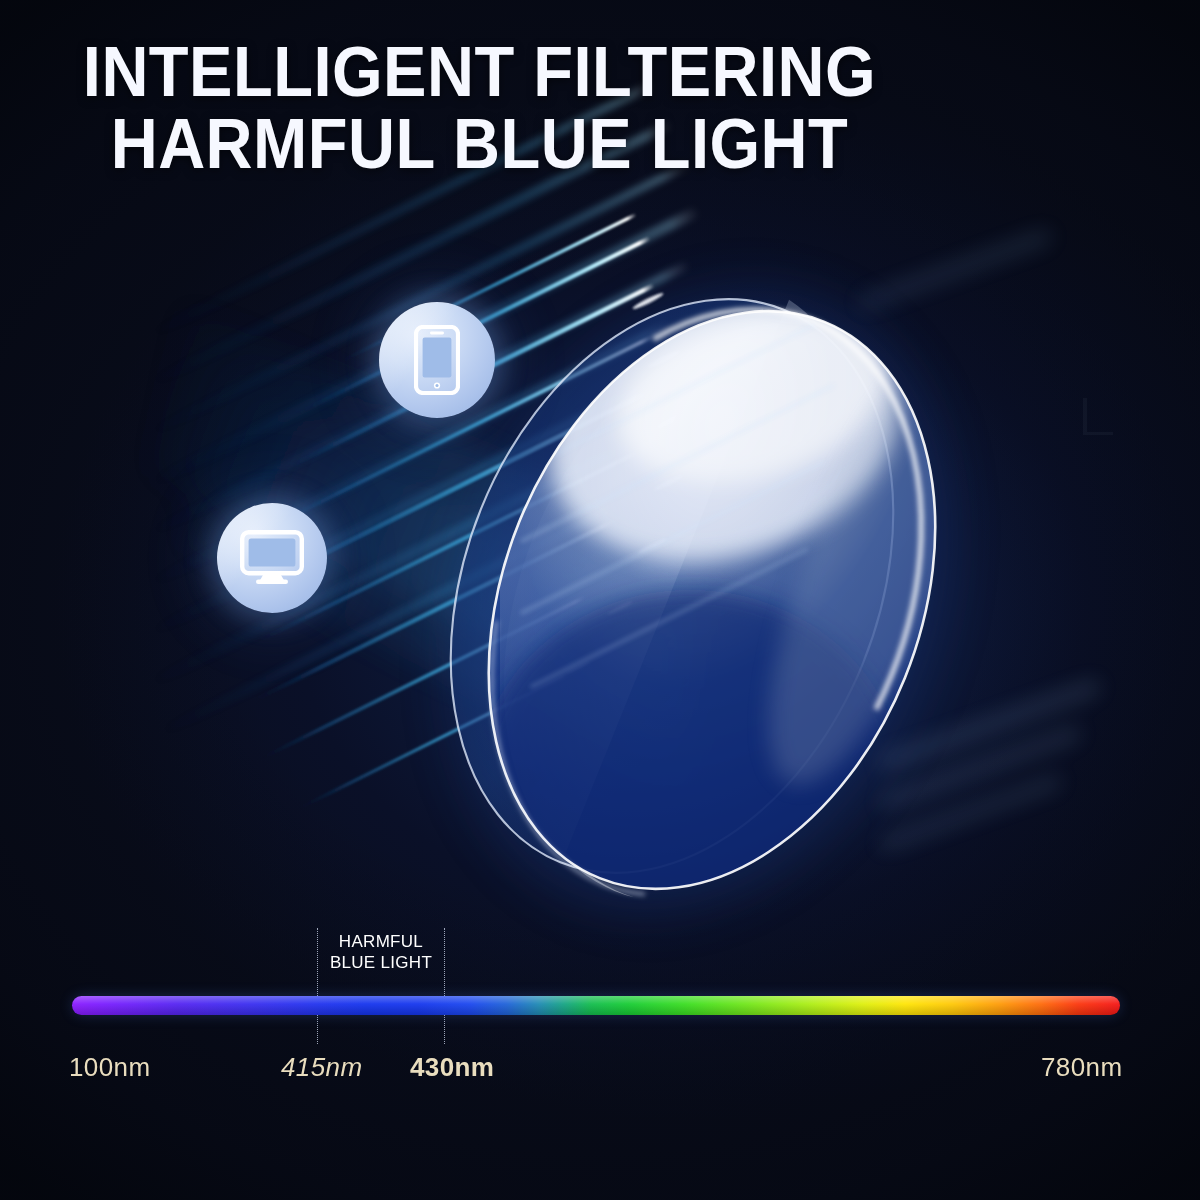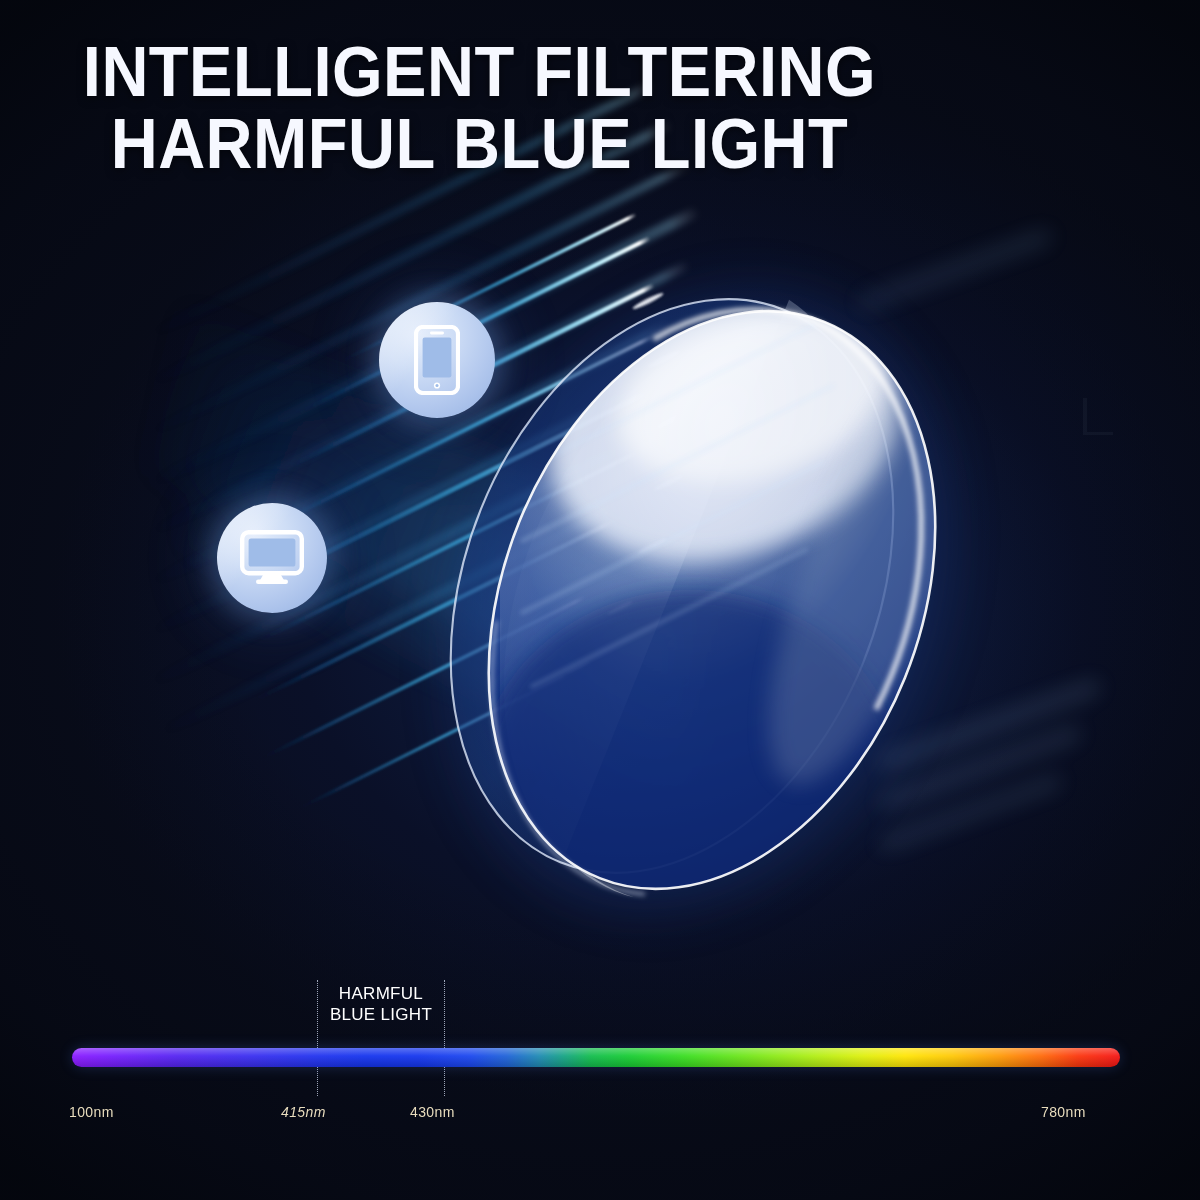--- a/index.html
+++ b/index.html
@@ -60,21 +60,21 @@
   .badge::after{
     content:"";position:absolute;inset:0;border-radius:50%;
     background:linear-gradient(128deg, rgba(255,255,255,.55) 0%, rgba(255,255,255,0) 42%);
     pointer-events:none;
   }
   .badge-phone{left:379px;top:302px;width:116px;height:116px;}
   .badge-monitor{left:217px;top:503px;width:110px;height:110px;}
   .badge svg{position:relative;z-index:2;display:block;}
 
   
-  .spectrum-section{position:absolute;left:0;top:970px;width:1200px;height:200px;z-index:50;}
+  .spectrum-section{position:absolute;left:0;top:918px;width:1200px;height:200px;z-index:50;}
 
   .band-label{
     position:absolute;
     left:312px;top:13px;width:138px;
     text-align:center;
     color:#ffffff;
     font-size:17px;
     line-height:21px;
     font-weight:400;
     letter-spacing:.3px;
@@ -119,27 +119,27 @@
   }
   .spectrum-bar::after{
     content:"";position:absolute;inset:0;border-radius:10px;
     background:linear-gradient(to bottom, rgba(255,255,255,.30) 0%, rgba(255,255,255,.05) 42%, rgba(0,0,0,.18) 100%);
     pointer-events:none;
   }
 
   .nm{
     position:absolute;top:134px;
     color:#e9ddbe;
-    font-size:14px;
+    font-size:26px;
     letter-spacing:.4px;
     white-space:nowrap;
   }
   .nm-100{left:69px;}
   .nm-415{left:281px;font-style:italic;}
-  .nm-430{left:410px;}
+  .nm-430{left:410px;font-weight:bold;}
   .nm-780{left:1041px;}
 
   .wm{
     position:absolute;left:1083px;top:398px;
     width:26px;height:34px;
     z-index:60;opacity:.045;
     border-left:4px solid #c9d6f0;
     border-bottom:3px solid #c9d6f0;
     pointer-events:none;
   }

